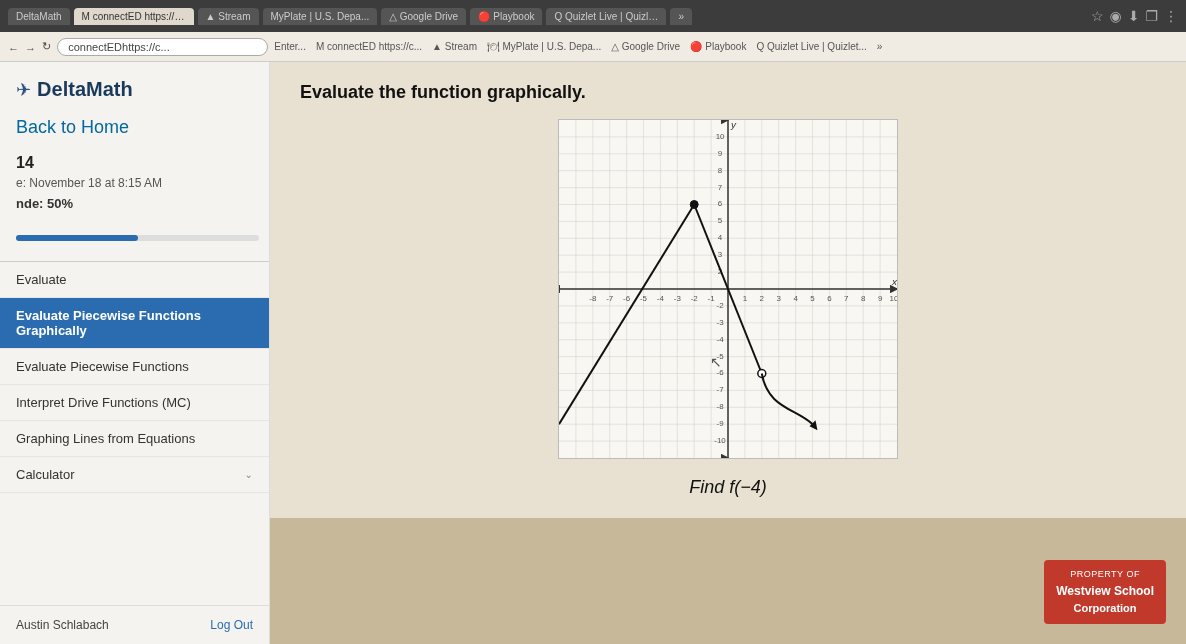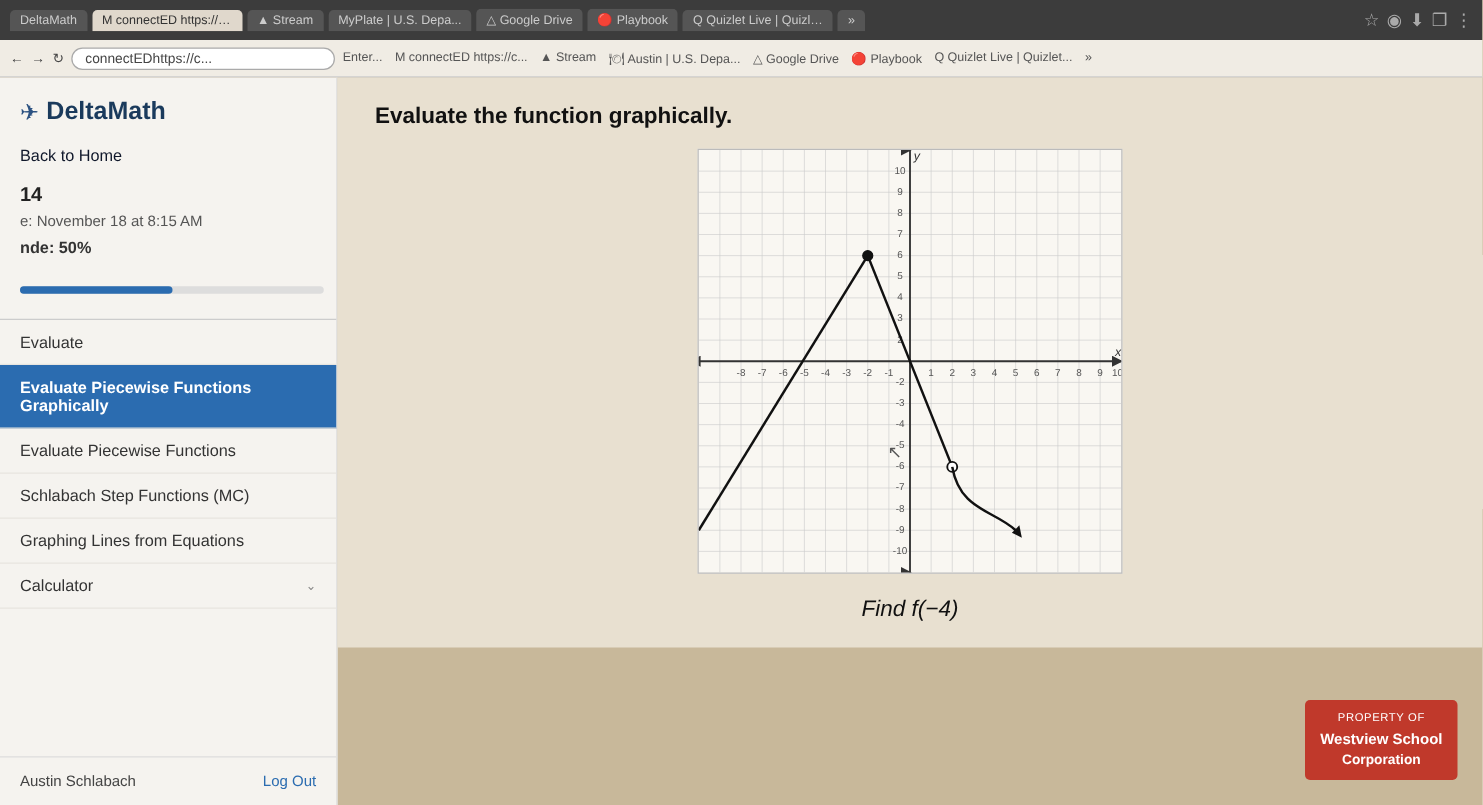--- a/index.html
+++ b/index.html
@@ -118,22 +118,22 @@
       font-size: 18px;
       color: #2c5282;
     }
     .logo-text {
       font-size: 20px;
       font-weight: bold;
       color: #1a3a5c;
     }
     .back-link {
       padding: 0 16px 16px 16px;
-      font-size: 13px;
-      color: #0f172a;
+      font-size: 18px;
+      color: #0369a1;
       cursor: pointer;
       font-weight: 500;
     }
     .sidebar-info {
       padding: 0 10px 8px 16px;
     }
     .sidebar-info .title-num {
       font-size: 16px;
       font-weight: bold;
       color: #222;
@@ -313,21 +313,21 @@
 
 <div class="address-bar-row">
   <span>←</span>
   <span>→</span>
   <span>↻</span>
   <input class="address-input" value="connectEDhttps://c..." readonly="" style="">
   <div class="bookmarks-bar">
     <span class="bookmark-item">Enter...</span>
     <span class="bookmark-item">M connectED https://c...</span>
     <span class="bookmark-item">▲ Stream</span>
-    <span class="bookmark-item">🍽 Austin | U.S. Depa...</span>
+    <span class="bookmark-item">🍽 MyPlate | U.S. Depa...</span>
     <span class="bookmark-item">△ Google Drive</span>
     <span class="bookmark-item">🔴 Playbook</span>
     <span class="bookmark-item">Q Quizlet Live | Quizlet...</span>
     <span class="bookmark-item">»</span>
   </div>
 </div>
 
 <div class="main-layout">
 
   <div class="sidebar">
@@ -342,21 +342,21 @@
       <div class="grade">nde: 50%</div>
       <div class="progress-bar-container">
         <div class="progress-bar-fill"></div>
       </div>
     </div>
     <hr class="divider">
     <div class="sidebar-nav">
       <div class="nav-item">Evaluate</div>
       <div class="nav-item active">Evaluate Piecewise Functions<br>Graphically</div>
       <div class="nav-item">Evaluate Piecewise Functions</div>
-      <div class="nav-item">Schlabach Step Functions (MC)</div>
+      <div class="nav-item">Interpret Drive Functions (MC)</div>
       <div class="nav-item">Graphing Lines from Equations</div>
     </div>
     <div class="calc-section">
       <span>Calculator</span>
       <span class="chevron">⌄</span>
     </div>
     <div class="sidebar-bottom">
       <span>Austin Schlabach</span>
       <span class="logout-btn">Log Out</span>
     </div>

